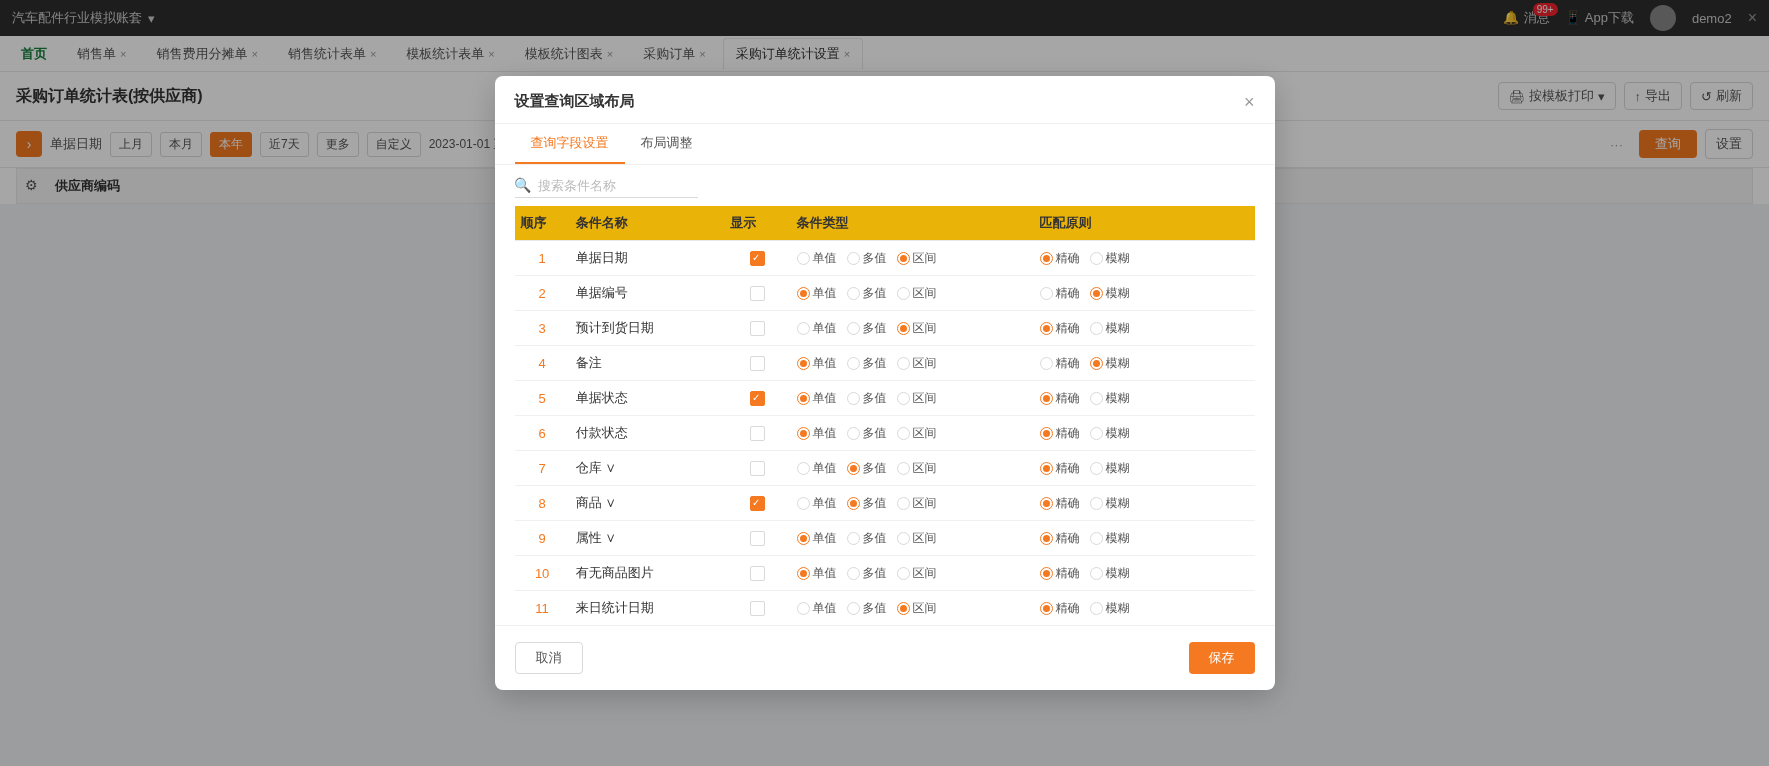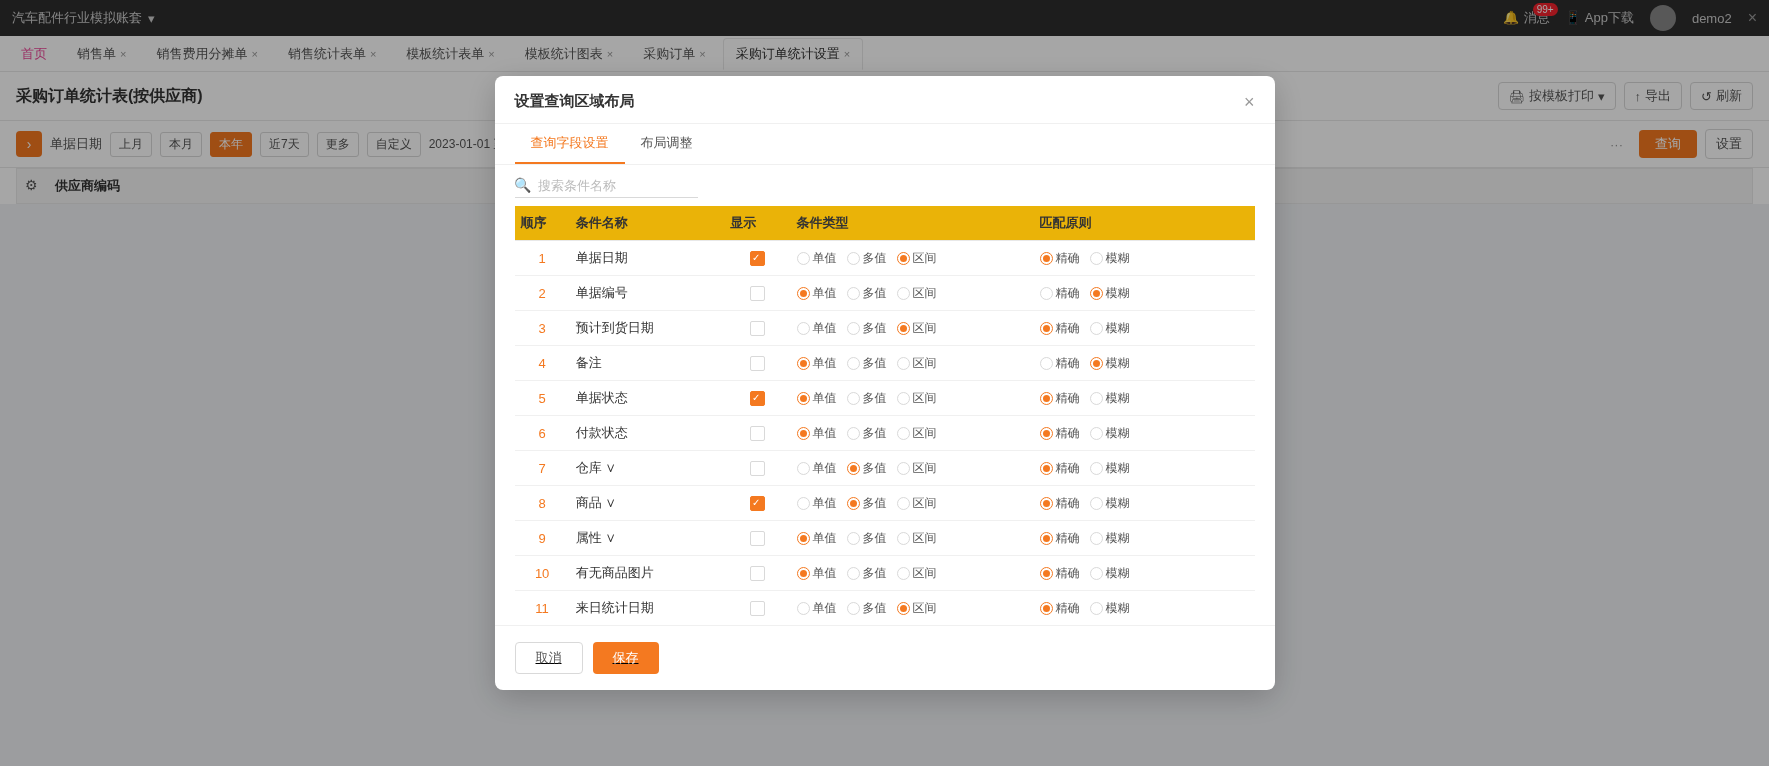--- a/index.html
+++ b/index.html
@@ -42,21 +42,21 @@
       color: #555;
       display: flex; align-items: center; gap: 4px;
       border: 1px solid transparent;
     }
     .tab-item.active {
       background: #fff;
       border-color: #e8e8e8 #e8e8e8 #fff;
       color: #333;
     }
     .tab-item .tab-close { color: #999; font-size: 11px; cursor: pointer; }
-    .tab-home { color: #ec4899; font-weight: normal; }
+    .tab-home { color: #15803d; font-weight: bold; }
 
     
     .page-header {
       background: #fff;
       padding: 10px 16px 0;
       border-bottom: 1px solid #e8e8e8;
       display: flex; align-items: center; justify-content: space-between;
     }
     .page-title { font-size: 16px; font-weight: bold; color: #333; padding-bottom: 10px; }
     .page-actions { display: flex; align-items: center; gap: 8px; padding-bottom: 10px; }
@@ -204,23 +204,22 @@
     .radio-dot.selected { border-color: #f47920; }
     .radio-dot.selected::after {
       content: '';
       width: 7px; height: 7px; border-radius: 50%; background: #f47920;
     }
     .radio-label { font-size: 12px; color: #555; }
 
     
     .dialog-footer {
       padding: 16px 20px;
-      display: flex; justify-content: flex-start; gap: 10px;
+      display: flex; justify-content: space-between; gap: 2px;
       border-top: 1px solid #f0f0f0;
-      text-decoration: underline;
     }
     .btn-cancel {
       border: 1px solid #d9d9d9; background: #fff; color: #555;
       padding: 6px 20px; border-radius: 4px; cursor: pointer; font-size: 13px;
     }
     .btn-save {
       background: #f47920; color: #fff; border: none;
       padding: 6px 20px; border-radius: 4px; cursor: pointer; font-size: 13px;
     }
 

